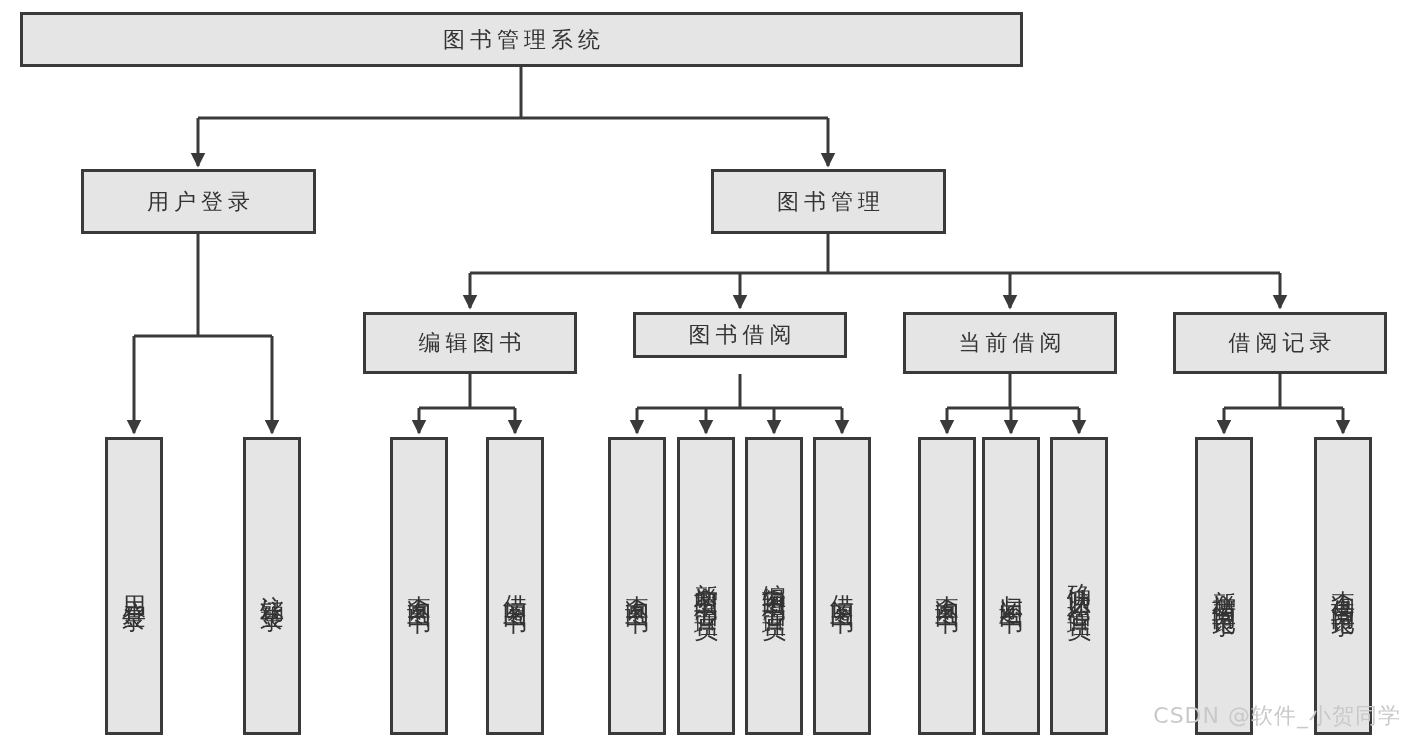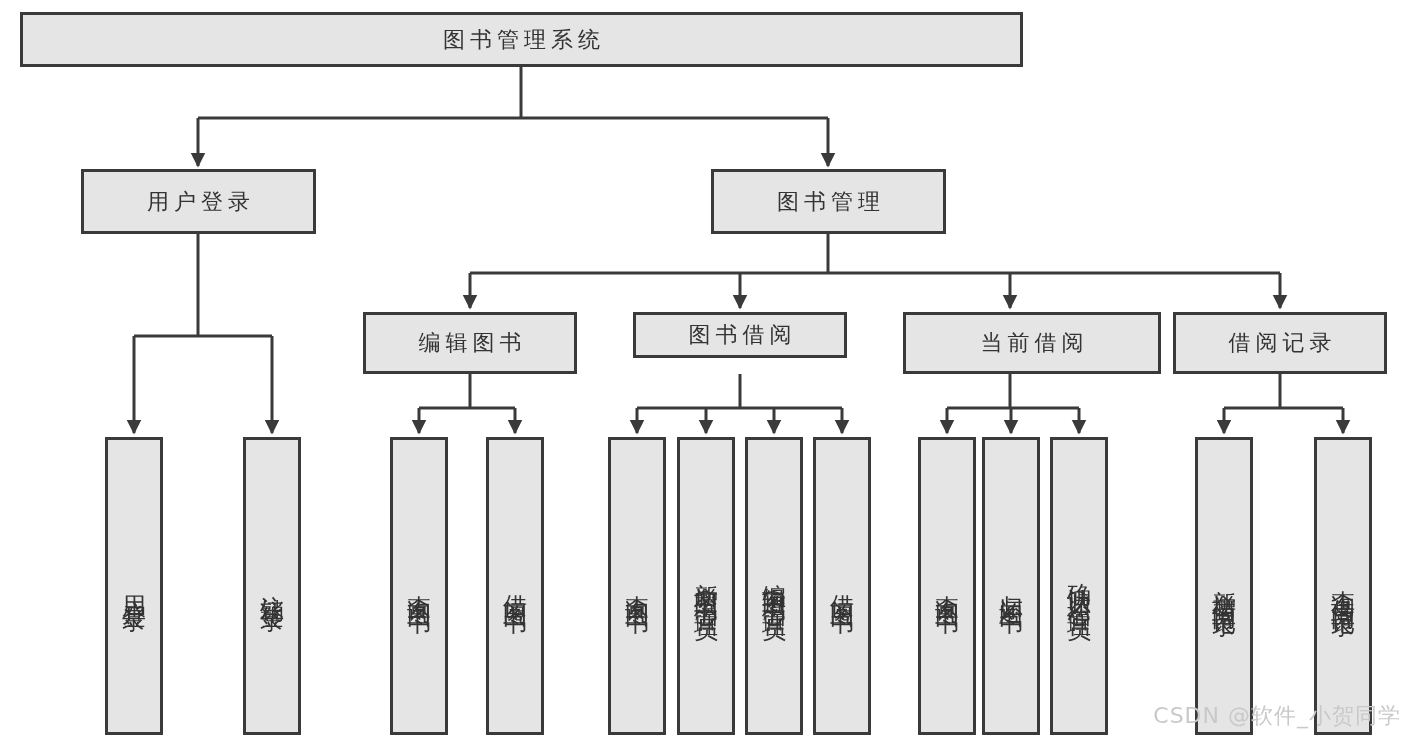--- a/index.html
+++ b/index.html
@@ -15,21 +15,21 @@
   .h{font-size:22px;letter-spacing:5px;text-indent:5px;white-space:nowrap;}
   .v{writing-mode:vertical-rl;text-orientation:mixed;font-size:24px;letter-spacing:5px;line-height:1;}
   
   #root{left:20px;top:12px;width:1003px;height:55px;}
   
   #n-login{left:81px;top:169px;width:235px;height:65px;}
   #n-mgmt{left:711px;top:169px;width:235px;height:65px;}
   
   #n-recommend{left:363px;top:312px;width:214px;height:62px;}
   #n-borrowmod{left:633px;top:312px;width:214px;height:46px;}
-  #n-current{left:903px;top:312px;width:258px;height:62px;}
+  #n-current{left:903px;top:312px;width:214px;height:62px;}
   #n-records{left:1173px;top:312px;width:214px;height:62px;}
   
   .leaf{top:437px;height:298px;width:58px;}
   #l-userlogin{left:105px;}
   #l-logout{left:243px;}
   #l-query1{left:390px;}
   #l-borrow1{left:486px;}
   #l-query2{left:608px;}
   #l-addbook{left:677px;}
   #l-editbook{left:745px;}

